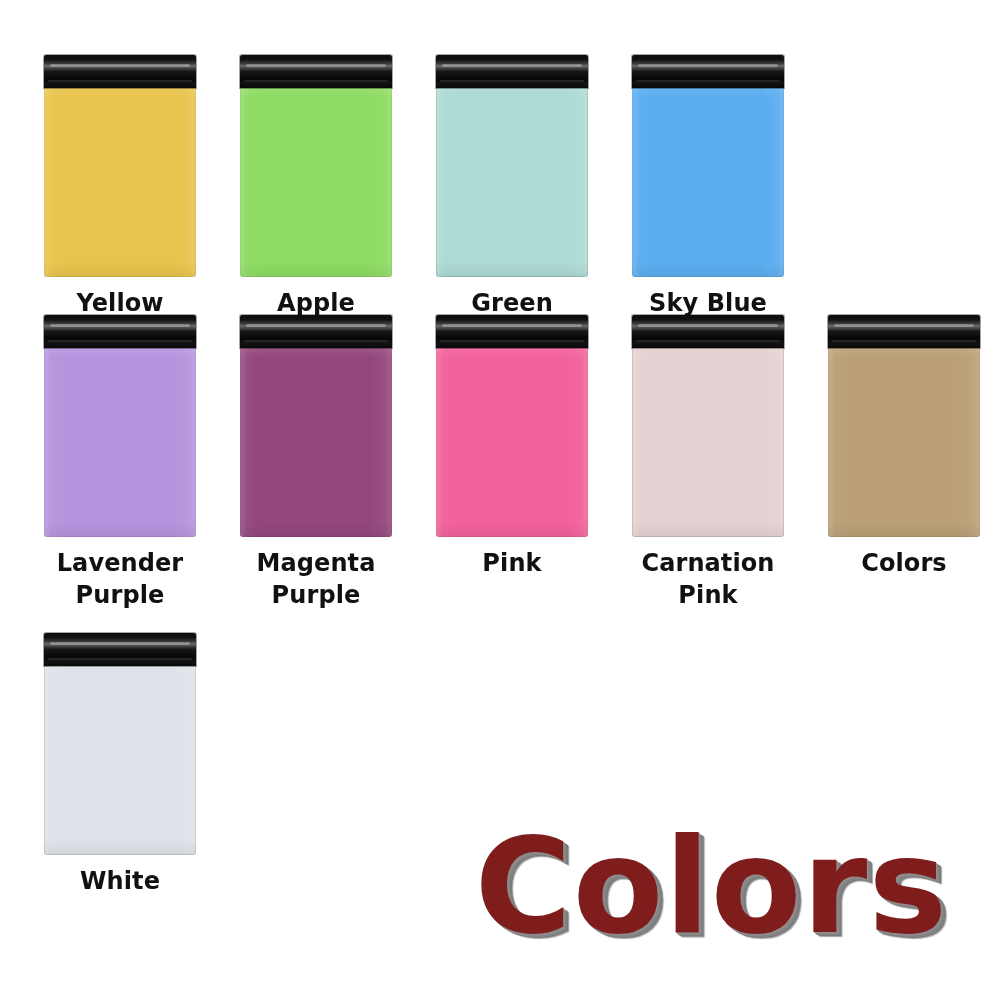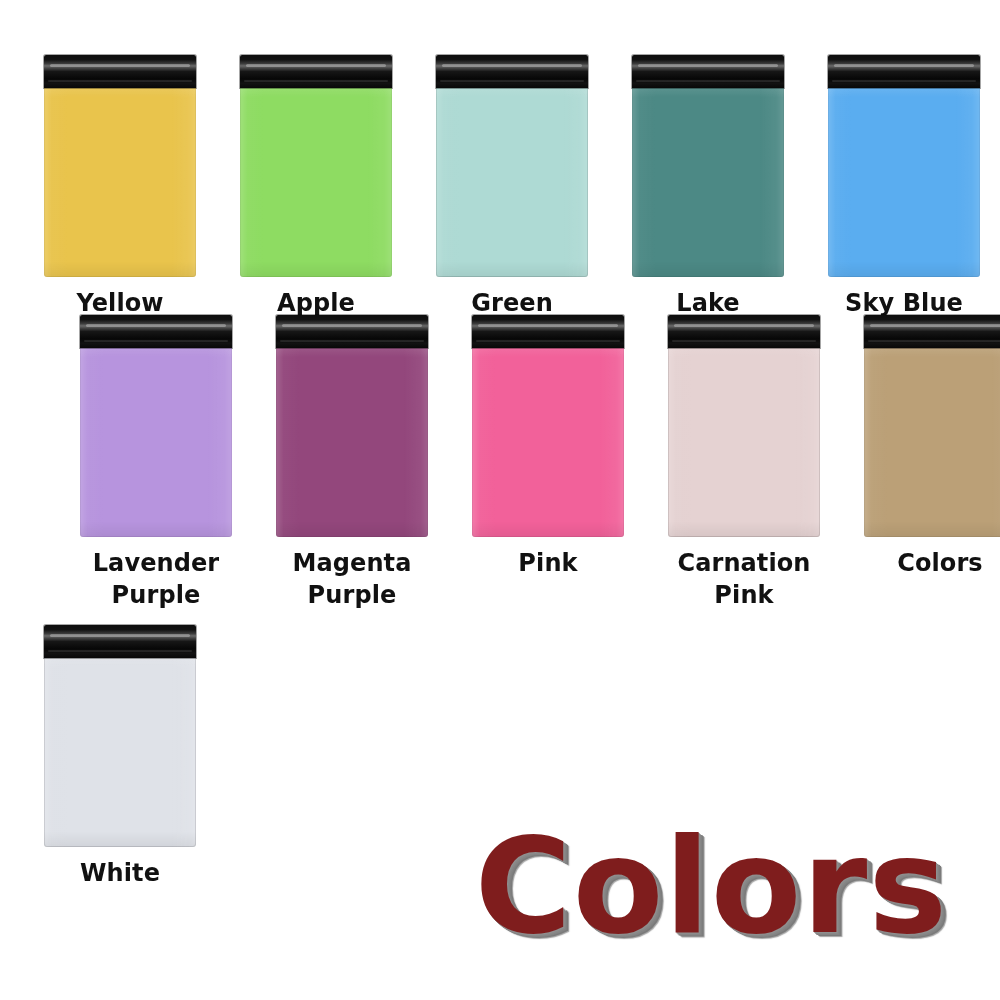--- a/index.html
+++ b/index.html
@@ -25,22 +25,22 @@
 
   
   .row {
     display: flex;
     align-items: flex-start;
     justify-content: flex-start;
     padding-left: 22px;
     box-sizing: border-box;
   }
   .row-1 { height: 310px; padding-top: 55px; }
-  .row-2 { height: 305px; padding-top: 5px; margin-left: 36px; }
-  .row-3 { height: 290px; padding-top: 10px; }
+  .row-2 { height: 305px; padding-top: 5px; }
+  .row-3 { height: 290px; padding-top: 10px; align-items: center; }
 
   .cell {
     width: 196px;
     flex: 0 0 196px;
     display: flex;
     flex-direction: column;
     align-items: center;
   }
 
   
@@ -198,30 +198,20 @@
           <div class="bag-seal"></div>
           <div class="bag-body" style="background: rgb(174, 218, 212);"></div>
         </div>
         <div class="caption">
           <span class="ln">Green</span>
         </div>
       </div>
       <div class="cell">
         <div class="bag">
           <div class="bag-seal"></div>
-          <div class="bag-body" style="background: rgb(76, 137, 133);"></div>
-        </div>
-        <div class="caption">
-          <span class="ln">Lake</span>
-          <span class="ln">Green</span>
-        </div>
-      </div>
-      <div class="cell">
-        <div class="bag">
-          <div class="bag-seal"></div>
           <div class="bag-body" style="background: rgb(90, 173, 240);"></div>
         </div>
         <div class="caption">
           <span class="ln">Sky Blue</span>
         </div>
       </div>
     </div>
   <div class="row row-2">
       <div class="cell">
         <div class="bag">

